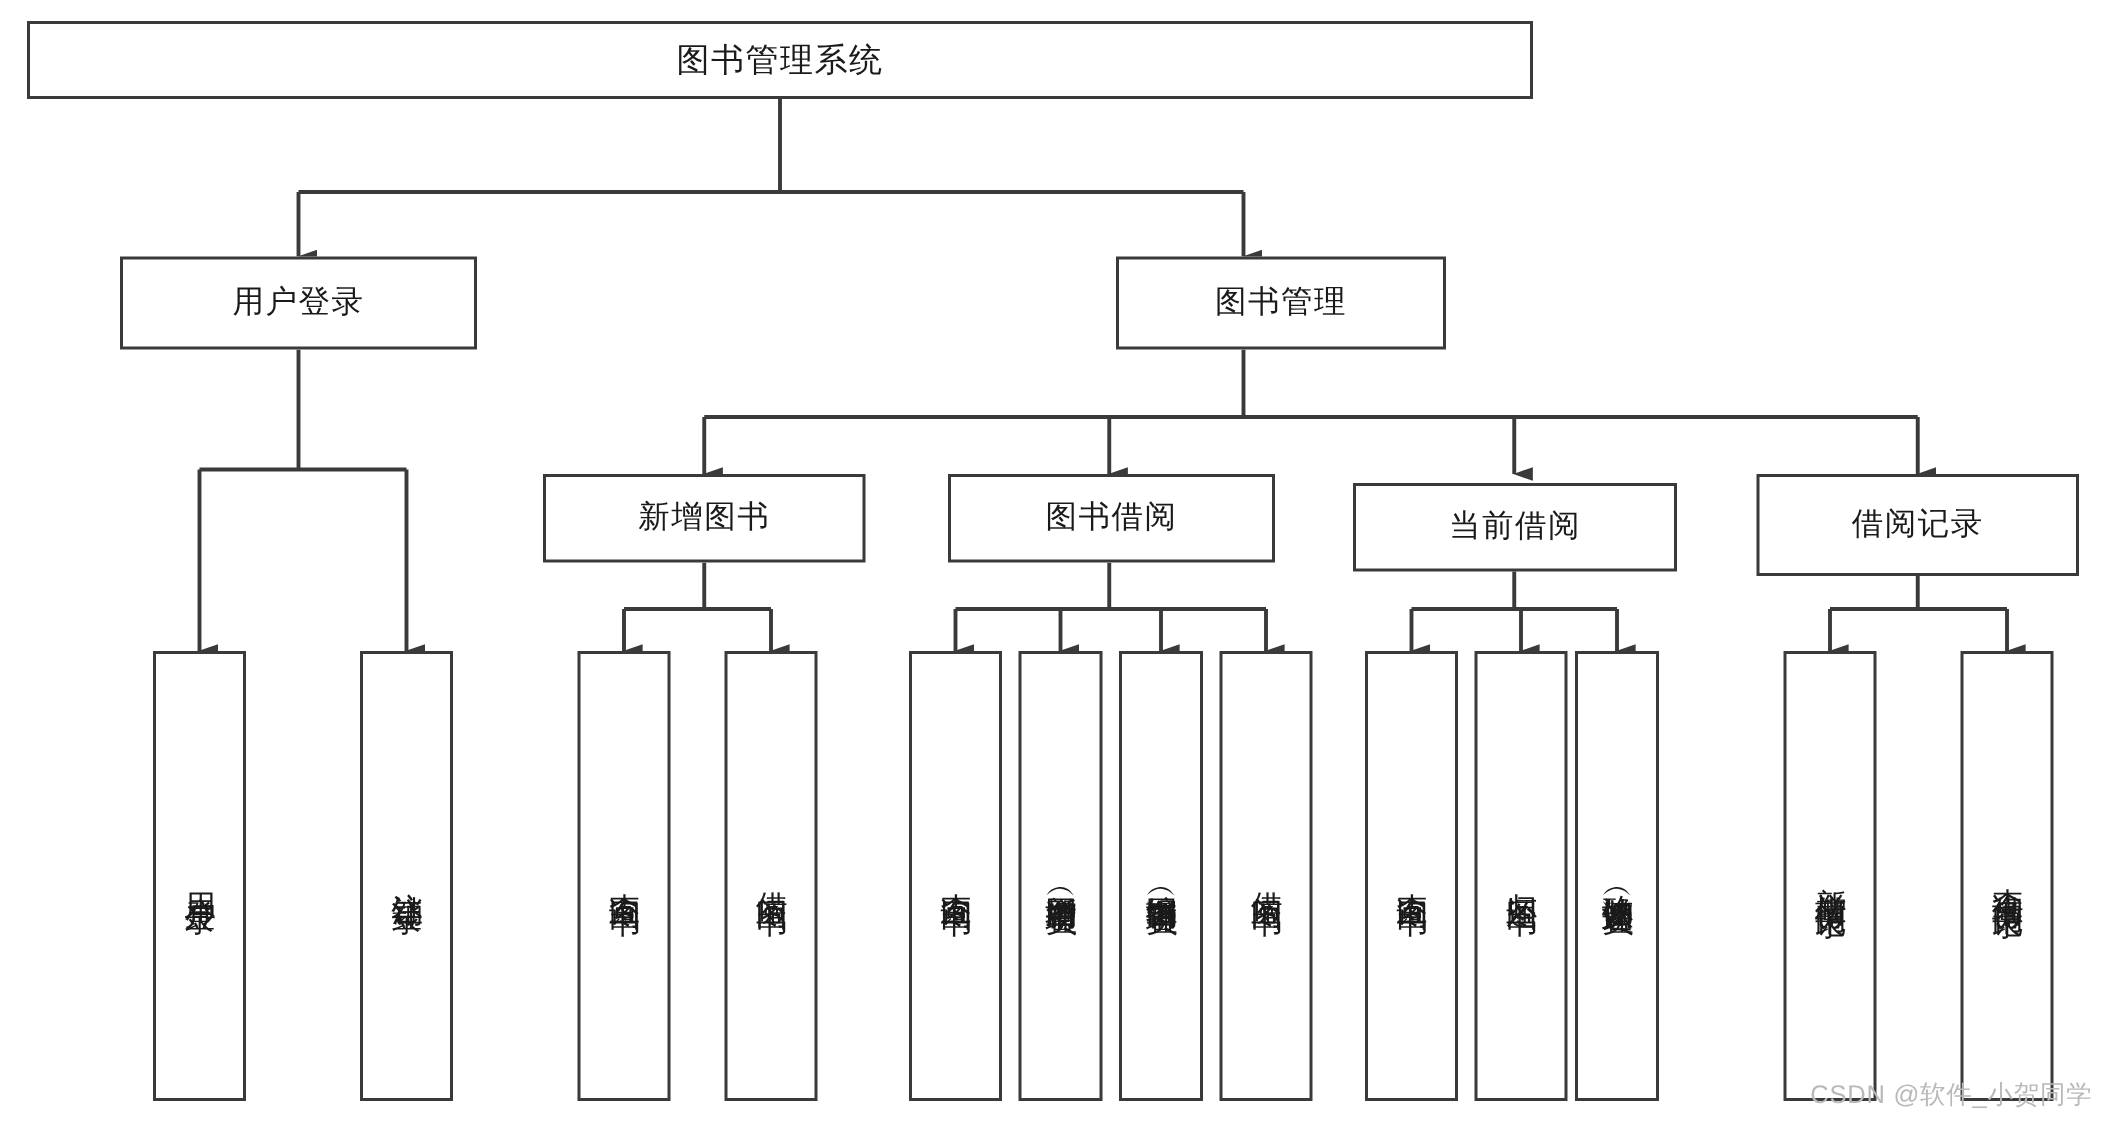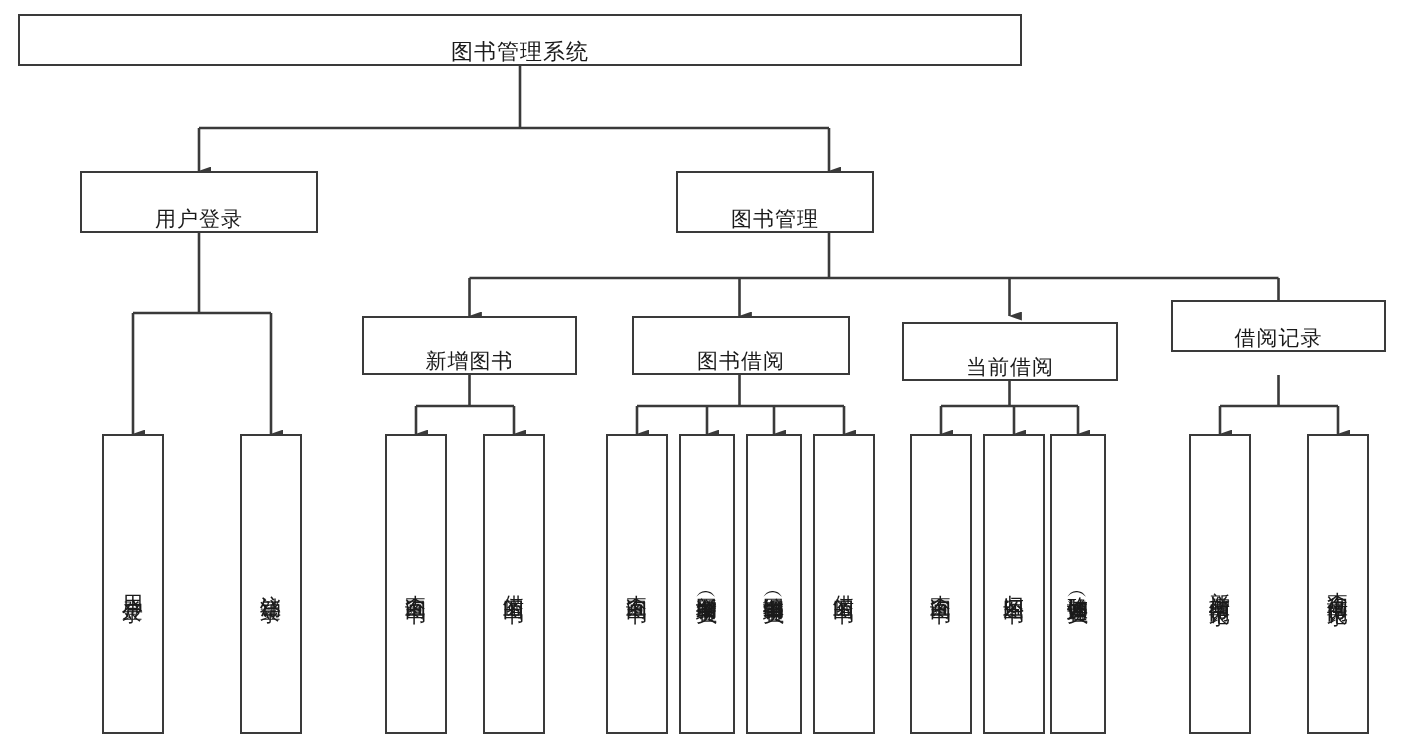--- a/index.html
+++ b/index.html
@@ -21,21 +21,21 @@
     top: 0;
     width: 1405px;
     height: 747px;
   }
   .node {
     position: absolute;
     box-sizing: border-box;
     background: #ffffff;
     border: 2px solid #3a3a3a;
     display: flex;
-    align-items: flex-end;
+    align-items: center;
     justify-content: center;
     color: #1a1a1a;
   }
   .node-label {
     display: block;
     text-align: center;
     color: #1a1a1a;
     line-height: 1.08;
     white-space: nowrap;
   }
@@ -118,33 +118,33 @@
       </g>
   </svg>
 
   <div id="nodes-layer">
       <div class="node h-node root" style="left: 18px; top: 14px; width: 1004px; height: 52px;">
         <span class="node-label">图书管理系统</span>
       </div>
       <div class="node h-node" style="left: 80px; top: 171px; width: 238px; height: 62px;">
         <span class="node-label">用户登录</span>
       </div>
-      <div class="node h-node" style="left: 676px; top: 171px; width: 198px; height: 62px;">
+      <div class="node h-node" style="left: 744px; top: 171px; width: 220px; height: 62px;">
         <span class="node-label">图书管理</span>
       </div>
       <div class="node h-node" style="left: 362px; top: 316px; width: 215px; height: 59px;">
         <span class="node-label">新增图书</span>
       </div>
       <div class="node h-node" style="left: 632px; top: 316px; width: 218px; height: 59px;">
         <span class="node-label">图书借阅</span>
       </div>
       <div class="node h-node" style="left: 902px; top: 322px; width: 216px; height: 59px;">
         <span class="node-label">当前借阅</span>
       </div>
-      <div class="node h-node" style="left: 1171px; top: 300px; width: 215px; height: 52px;">
+      <div class="node h-node" style="left: 1171px; top: 316px; width: 215px; height: 68px;">
         <span class="node-label">借阅记录</span>
       </div>
       <div class="node v-node" style="left: 102px; top: 434px; width: 62px; height: 300px;">
         <span class="node-label">用户登录</span>
       </div>
       <div class="node v-node" style="left: 240px; top: 434px; width: 62px; height: 300px;">
         <span class="node-label">注销登录</span>
       </div>
       <div class="node v-node" style="left: 385px; top: 434px; width: 62px; height: 300px;">
         <span class="node-label">查询图书</span>
@@ -174,14 +174,15 @@
         <span class="node-label">确认归还（管理员）</span>
       </div>
       <div class="node v-node" style="left: 1189px; top: 434px; width: 62px; height: 300px;">
         <span class="node-label">新增借阅记录</span>
       </div>
       <div class="node v-node" style="left: 1307px; top: 434px; width: 62px; height: 300px;">
         <span class="node-label">查询借阅记录</span>
       </div>
     </div>
 
+  <div id="watermark">CSDN @软件_小贺同学</div>
 
 </div>
 
 </body></html>

